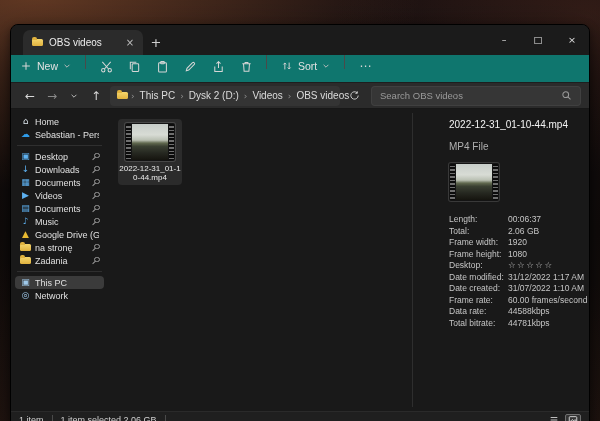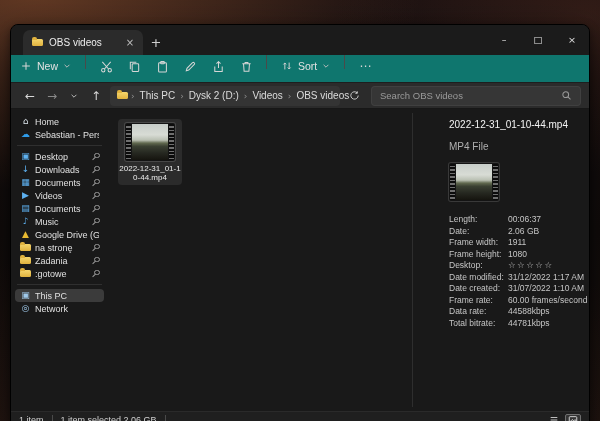--- a/index.html
+++ b/index.html
@@ -286,25 +286,20 @@
         <div class="snav">
           <span class="folder-ic"></span>
           <span class="lbl">na stronę</span>
           <span class="pin"></span>
         </div>
         <div class="snav">
           <span class="folder-ic"></span>
           <span class="lbl">Zadania</span>
           <span class="pin"></span>
         </div>
-        <div class="snav">
-          <span class="folder-ic"></span>
-          <span class="lbl">:gotowe</span>
-          <span class="pin"></span>
-        </div>
         <div class="ssep"></div>
         <div class="snav selected">
           <span class="sic glyph c-pc">▣</span>
           <span class="lbl">This PC</span>
         </div>
         <div class="snav">
           <span class="sic glyph c-pc">◎</span>
           <span class="lbl">Network</span>
         </div>
       </div>
@@ -326,24 +321,24 @@
         <div class="d-title">2022-12-31_01-10-44.mp4</div>
         <div class="d-type">MP4 File</div>
         <div class="thumb d-thumb">
           <div class="strip"></div>
           <div class="frame"></div>
           <div class="strip"></div>
         </div>
         <div class="props">
           <span>Length:</span>
           <span>00:06:37</span>
-          <span>Date:</span>
+          <span>Total:</span>
           <span>2.06 GB</span>
           <span>Frame width:</span>
-          <span>1911</span>
+          <span>1920</span>
           <span>Frame height:</span>
           <span>1080</span>
           <span>Desktop:</span>
           <span class="stars">☆☆☆☆☆</span>
           <span>Date modified:</span>
           <span>31/12/2022 1:17 AM</span>
           <span>Date created:</span>
           <span>31/07/2022 1:10 AM</span>
           <span>Frame rate:</span>
           <span>60.00 frames/second</span>

